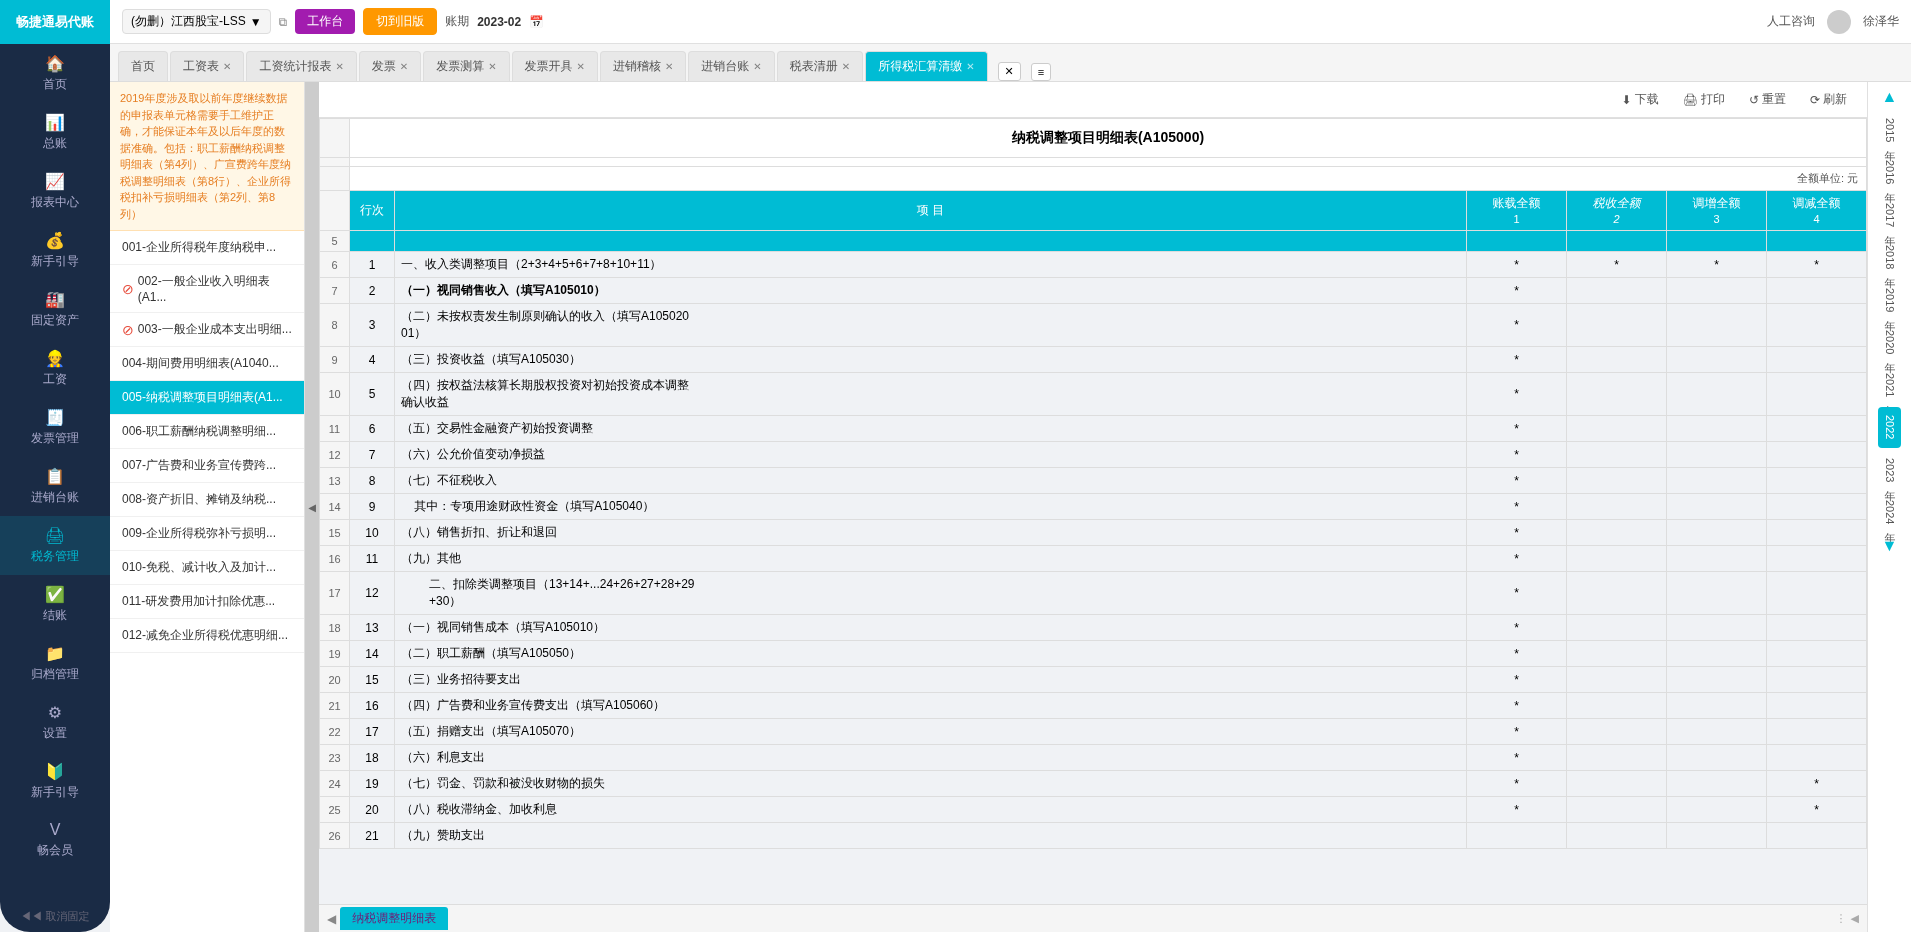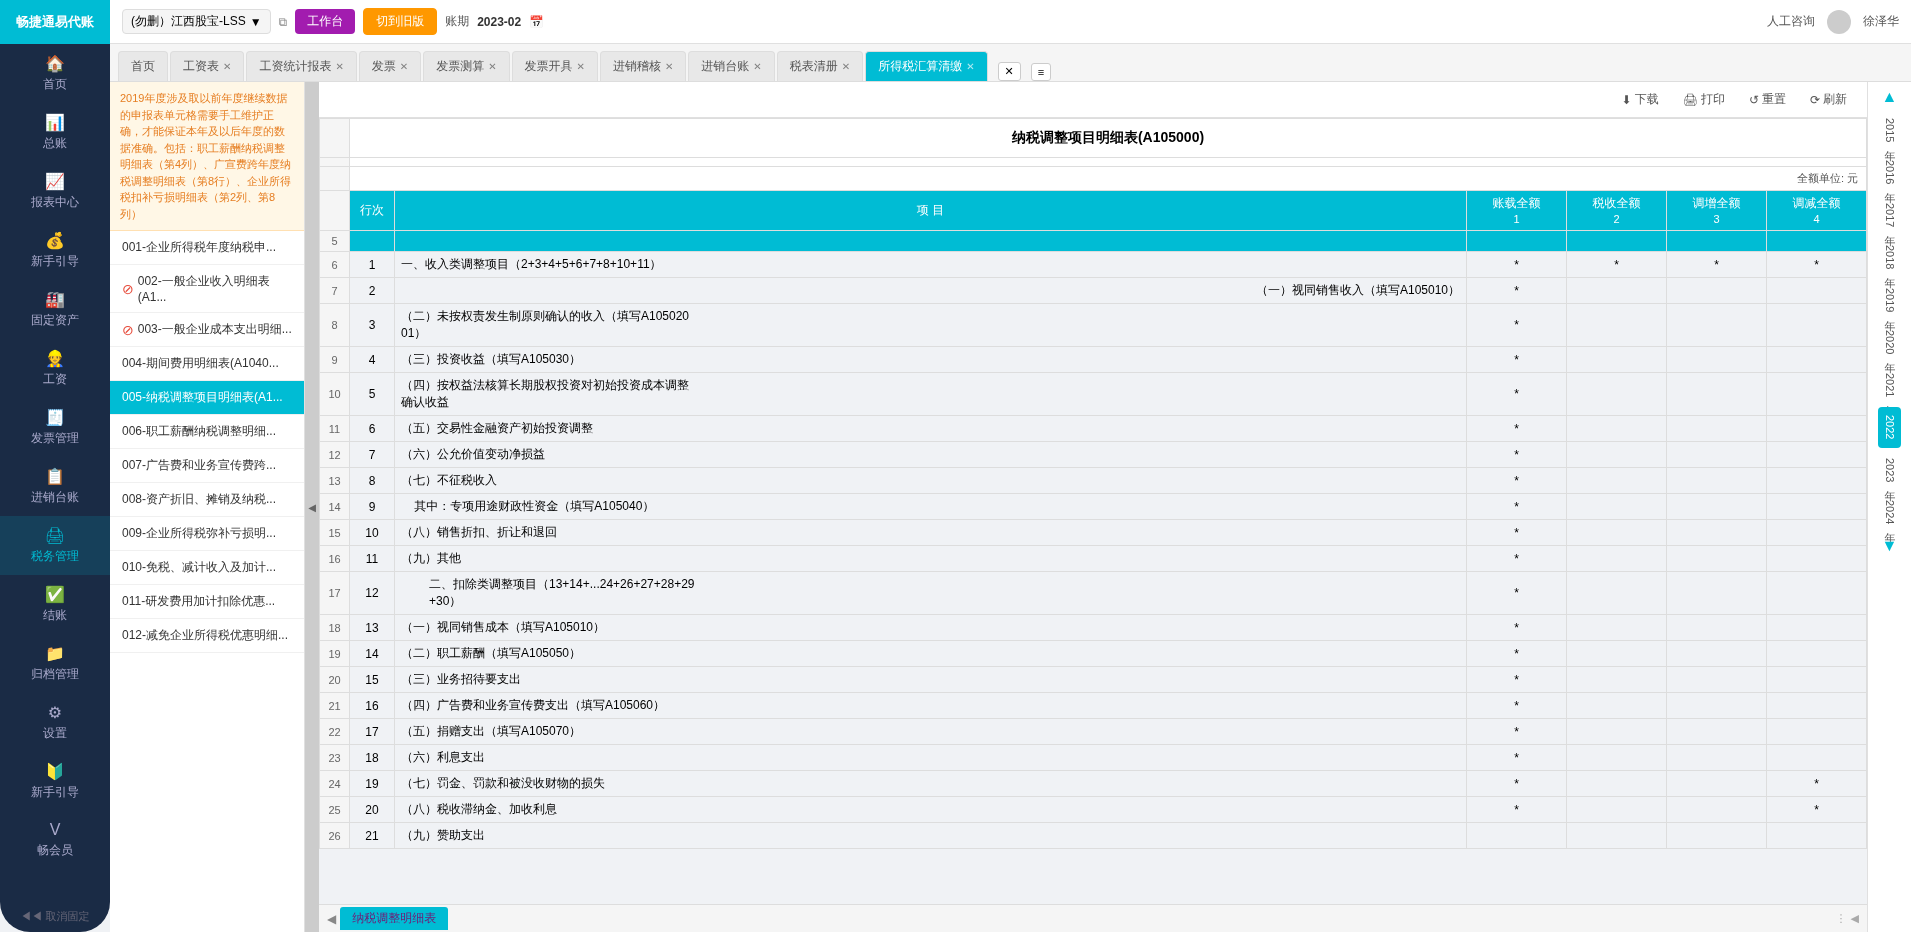--- a/index.html
+++ b/index.html
@@ -287,21 +287,21 @@
             <tr>
               <td class="row-num"></td>
               <td colspan="6" style="background:#fff;text-align:right;font-size:11px;color:#555;padding-right:8px;">全额单位: 元</td>
             </tr>
 
             <tr style="background:#00bcd4;">
               <td class="row-num" style="background:#f5f5f5;"></td>
               <th style="width:45px;">行次</th>
               <th style="min-width:280px;text-align:center;">项  目</th>
               <th style="width:100px;">账载全额<br><span style="font-size:11px;">1</span></th>
-              <th style="width:100px;">税收全额<br><span style="font-size:11px;">2</span></th>
+              <th style="width:100px;font-style:italic;">税收全额<br><span style="font-size:11px;">2</span></th>
               <th style="width:100px;">调增全额<br><span style="font-size:11px;">3</span></th>
               <th style="width:100px;">调减全额<br><span style="font-size:11px;">4</span></th>
             </tr>
 
             <tr style="background:#00bcd4;color:#fff;">
               <td class="row-num" style="background:#f5f5f5;">5</td>
               <td></td>
               <td></td>
               <td></td>
               <td></td>
@@ -314,21 +314,21 @@
               <td>1</td>
               <td class="col-item" style="text-align:left;">一、收入类调整项目（2+3+4+5+6+7+8+10+11）</td>
               <td>*</td>
               <td>*</td>
               <td>*</td>
               <td>*</td>
             </tr>
             <tr>
               <td class="row-num">7</td>
               <td>2</td>
-              <td class="col-item" style="text-align:right;">（一）视同销售收入（填写A105010）</td>
+              <td class="col-item" style="text-align:left;font-weight:bold;">（一）视同销售收入（填写A105010）</td>
               <td>*</td>
               <td></td>
               <td></td>
               <td></td>
             </tr>
             <tr>
               <td class="row-num">8</td>
               <td>3</td>
               <td class="col-item" style="text-align:left;">（二）未按权责发生制原则确认的收入（填写A105020<br>01）</td>
               <td>*</td>

